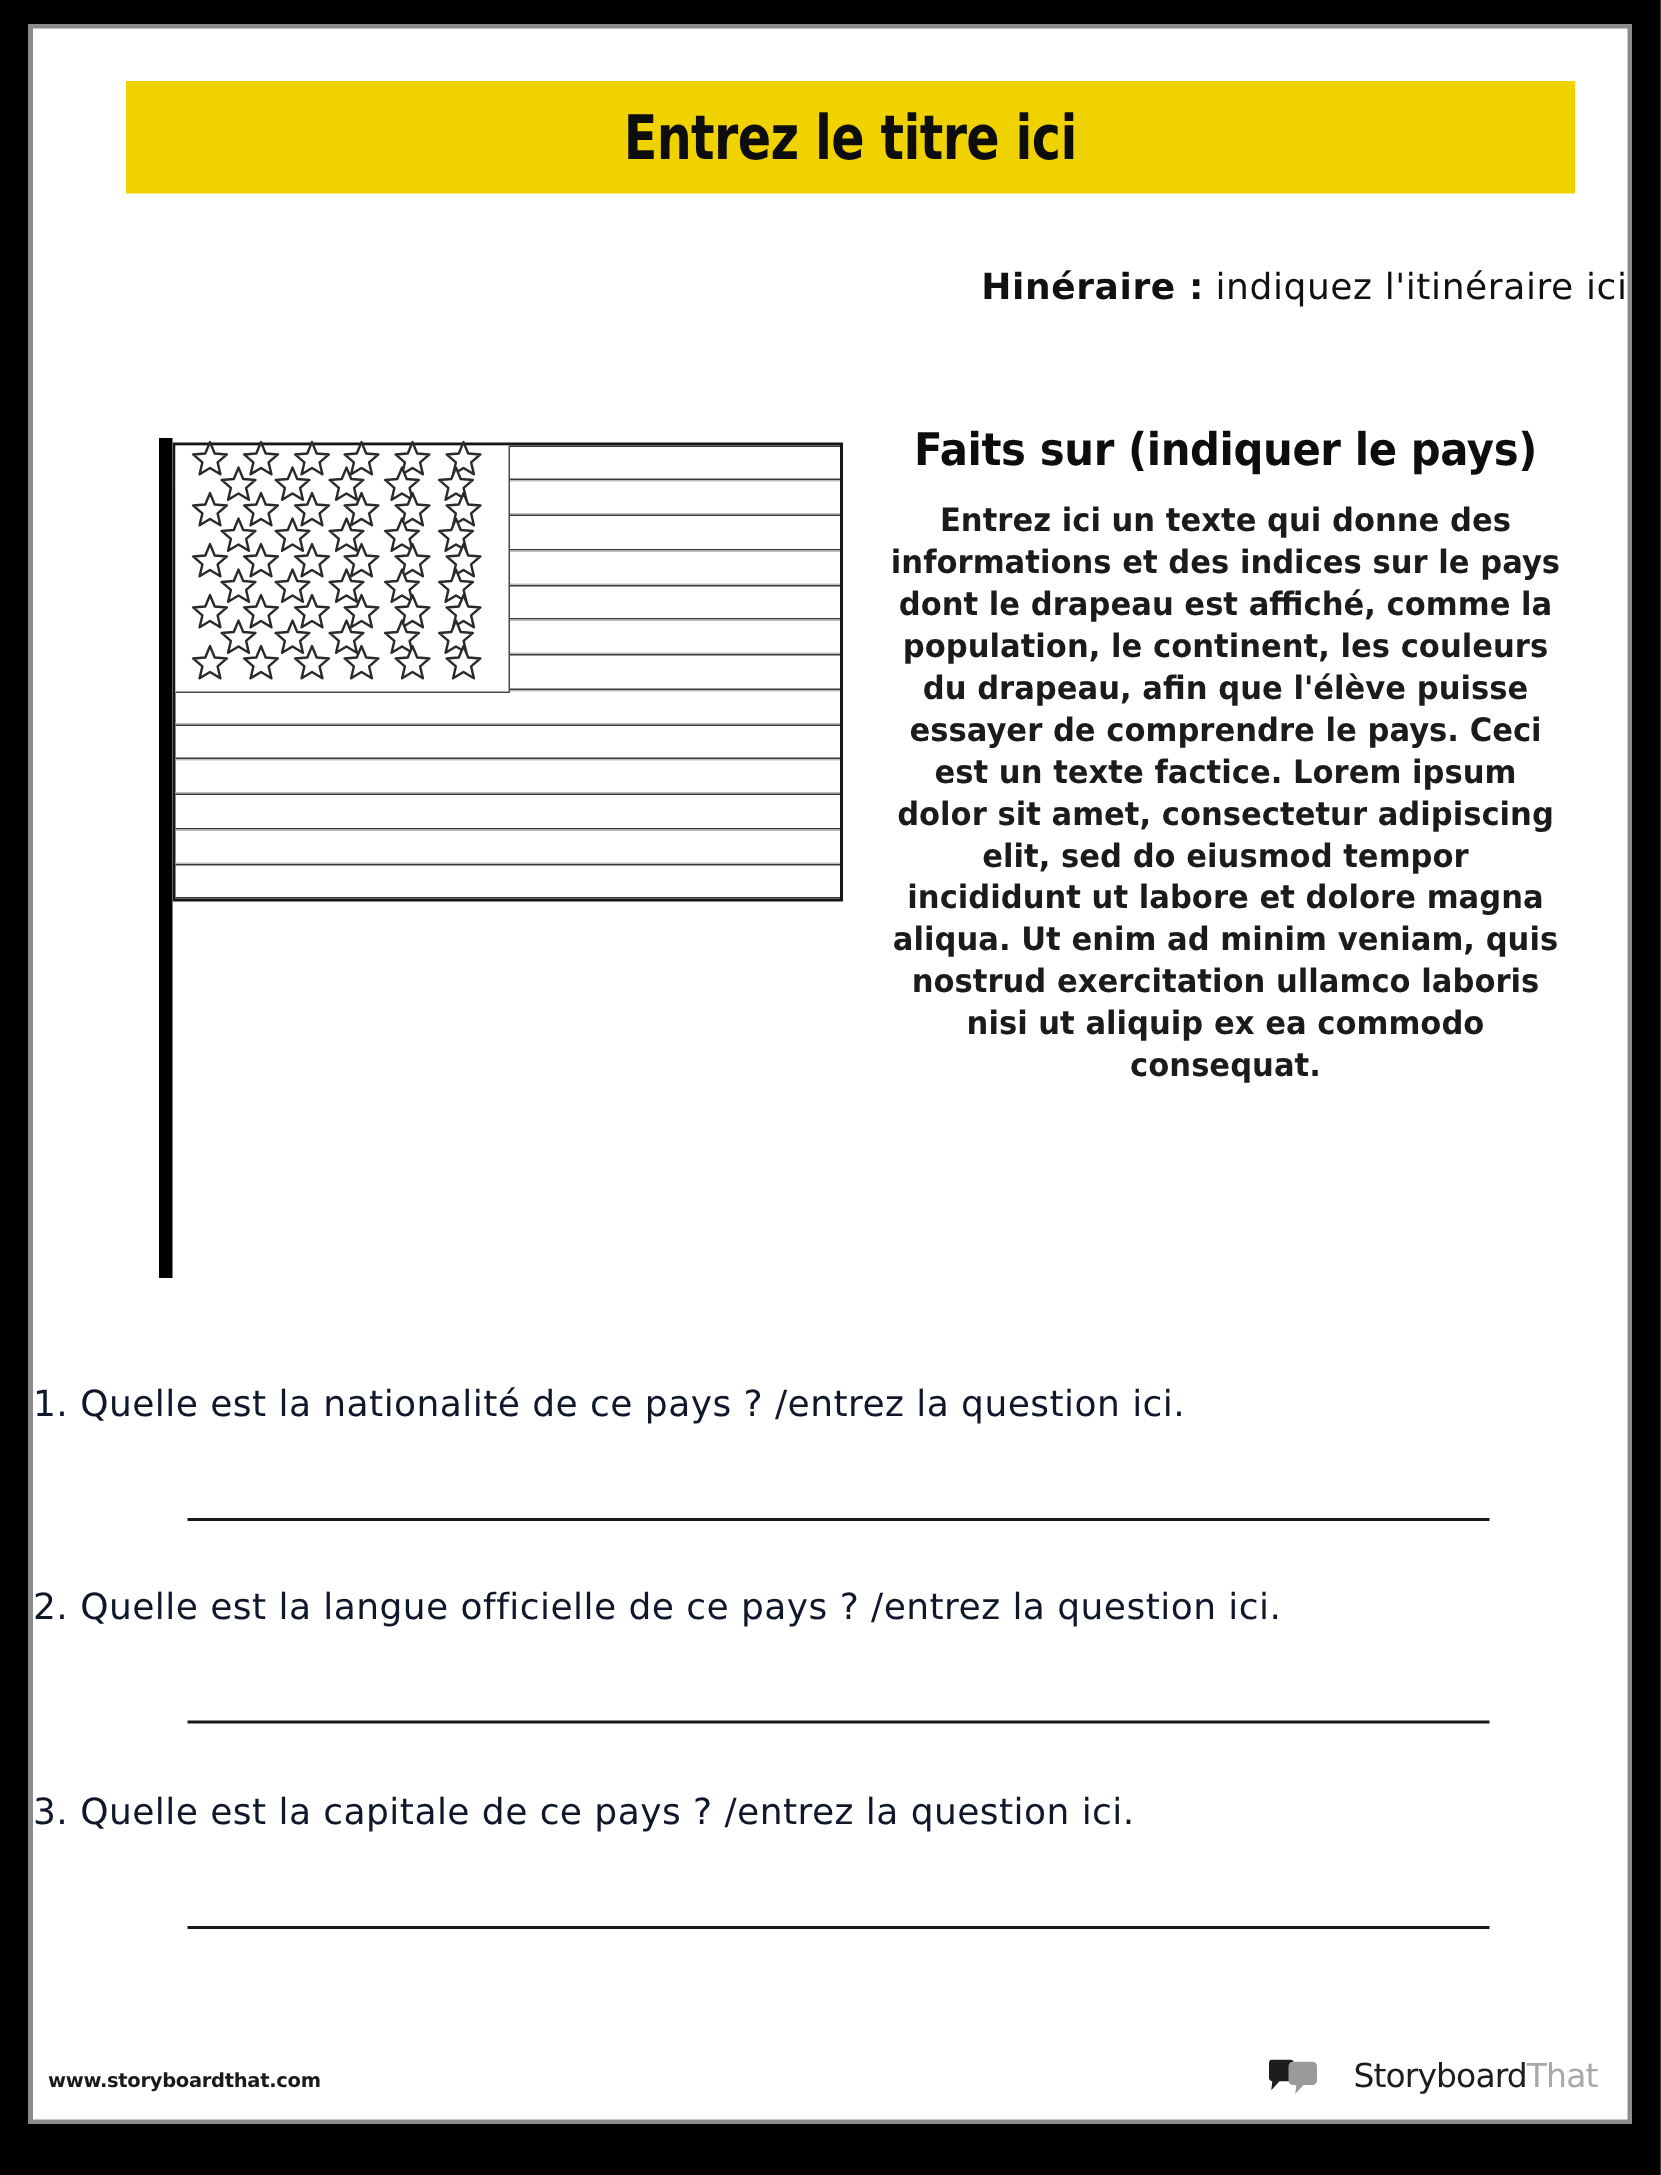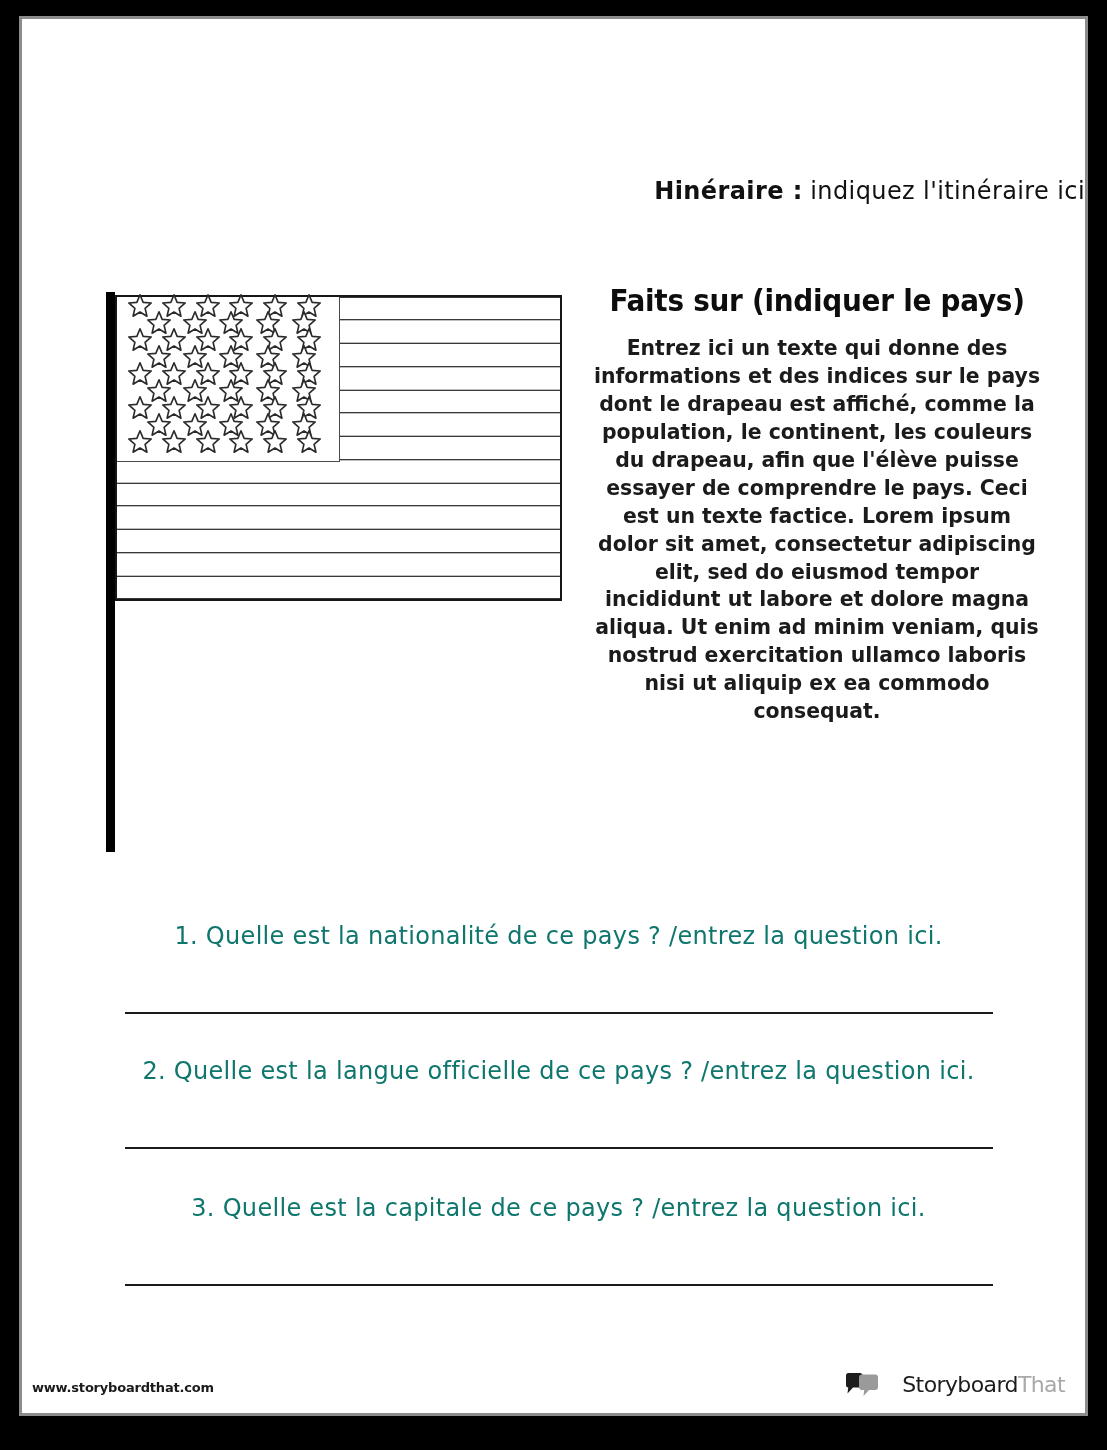--- a/index.html
+++ b/index.html
@@ -153,25 +153,23 @@
     text-align: center;
     transform: scaleX(0.95);
     transform-origin: center top;
   }
 
   
   .question-block { position: absolute; left: 0; width: 100%; }
   .question-text {
     font-family: "DejaVu Sans", sans-serif;
     font-size: 24px;
-    color: #0f766e;
-    text-align: center;
+    color: #0f172a;
     letter-spacing: 0.3px;
     white-space: nowrap;
-    padding-left: 10px;
   }
   .answer-line {
     position: absolute;
     left: 103px;
     width: 868px;
     height: 0;
     border-top: 2px solid #1a1a1a;
   }
 
   
@@ -201,20 +199,23 @@
     white-space: nowrap;
   }
   #logo-word-1 { color: #1d1d1d; font-weight: 400; }
   #logo-word-2 { color: #a9a9a9; font-weight: 400; }
 </style>
 </head>
 <body>
 
 <div id="page-frame">
 
+  <div id="title-banner">
+    <span id="title-text">Entrez le titre ici</span>
+  </div>
 
   <div id="itinerary-line">
     <span id="itinerary-label">Hinéraire :</span>
     <span id="itinerary-value">indiquez l'itinéraire ici</span>
   </div>
 
   <div id="flag-block">
     <div id="flag-pole"></div>
     <div id="flag-body">
       <div id="stripes">

